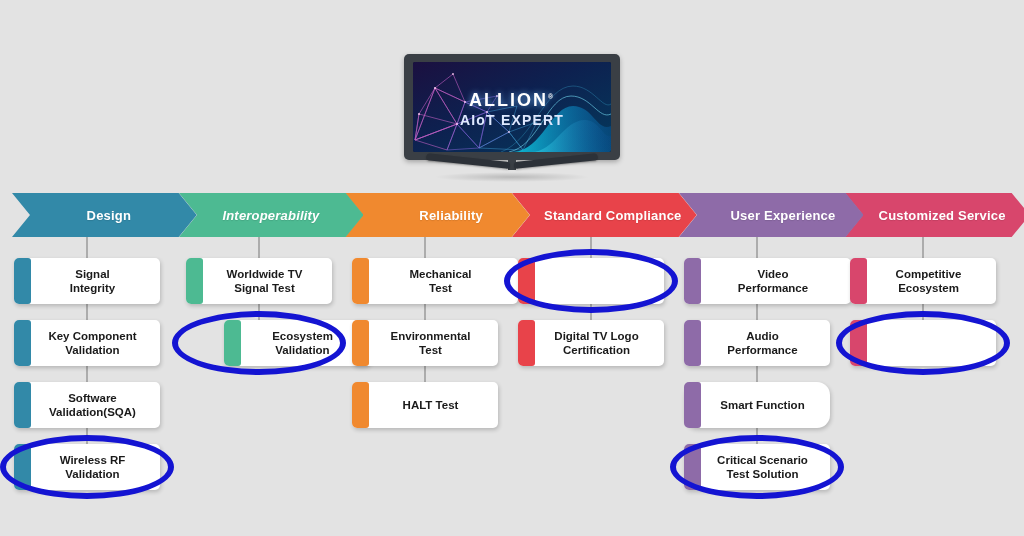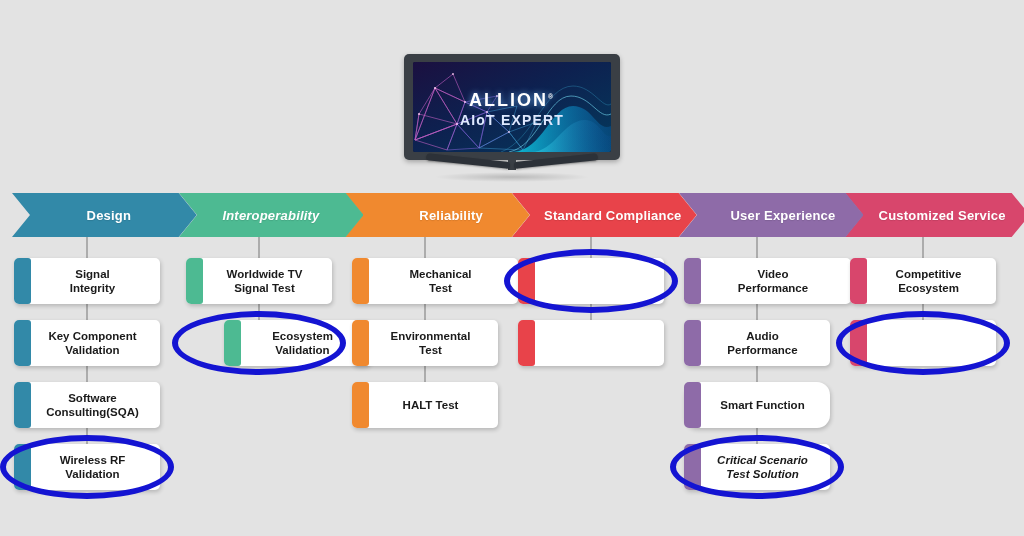--- a/index.html
+++ b/index.html
@@ -235,21 +235,21 @@
 Integrity</span>
       </div>
       <div class="card" style="left: 14px; top: 320px; width: 146px; z-index: 10;">
         <span class="tab" style="background:#3289a8"></span>
         <span class="txt">Key Component
 Validation</span>
       </div>
       <div class="card" style="left: 14px; top: 382px; width: 146px; z-index: 10;">
         <span class="tab" style="background:#3289a8"></span>
         <span class="txt">Software
-Consulting(SQA)</span>
+Validation(SQA)</span>
       </div>
       <div class="card" style="left: 14px; top: 444px; width: 146px; z-index: 10;">
         <span class="tab" style="background:#3289a8"></span>
         <span class="txt">Wireless RF
 Validation</span>
       </div>
       <div class="vline" style="left: 258px; top: 237px; height: 83px;"></div>
       <div class="card" style="left: 186px; top: 258px; width: 146px; z-index: 10;">
         <span class="tab" style="background:#4dba92"></span>
         <span class="txt">Worldwide TV
@@ -274,37 +274,39 @@
       <div class="card" style="left: 352px; top: 382px; width: 146px; z-index: 10;">
         <span class="tab" style="background:#f0892f"></span>
         <span class="txt">HALT Test</span>
       </div>
       <div class="vline" style="left: 590px; top: 237px; height: 83px;"></div>
       <div class="card" style="left: 518px; top: 258px; width: 146px; z-index: 10;">
         <span class="tab" style="background:#e8434a"></span>
       </div>
       <div class="card" style="left: 518px; top: 320px; width: 146px; z-index: 10;">
         <span class="tab" style="background:#e8434a"></span>
+        <span class="txt">Digital TV Logo
+Certification</span>
       </div>
       <div class="vline" style="left: 756px; top: 237px; height: 207px;"></div>
       <div class="card" style="left: 684px; top: 258px; width: 167px; z-index: 10;">
         <span class="tab" style="background:#8e6ba8"></span>
         <span class="txt">Video
 Performance</span>
       </div>
       <div class="card" style="left: 684px; top: 320px; width: 146px; z-index: 10;">
         <span class="tab" style="background:#8e6ba8"></span>
         <span class="txt">Audio
 Performance</span>
       </div>
       <div class="card" style="left: 684px; top: 382px; width: 146px; z-index: 10; border-radius: 13px;">
         <span class="tab" style="background:#8e6ba8"></span>
         <span class="txt">Smart Function</span>
       </div>
-      <div class="card" style="left: 684px; top: 444px; width: 146px; z-index: 10; font-style: italic;">
+      <div class="card" style="left: 684px; top: 444px; width: 146px; z-index: 10;">
         <span class="tab" style="background:#8e6ba8"></span>
         <span class="txt">Critical Scenario
 Test Solution</span>
       </div>
       <div class="vline" style="left: 922px; top: 237px; height: 83px;"></div>
       <div class="card" style="left: 850px; top: 258px; width: 146px; z-index: 10;">
         <span class="tab" style="background:#d8466c"></span>
         <span class="txt">Competitive
 Ecosystem</span>
       </div>

